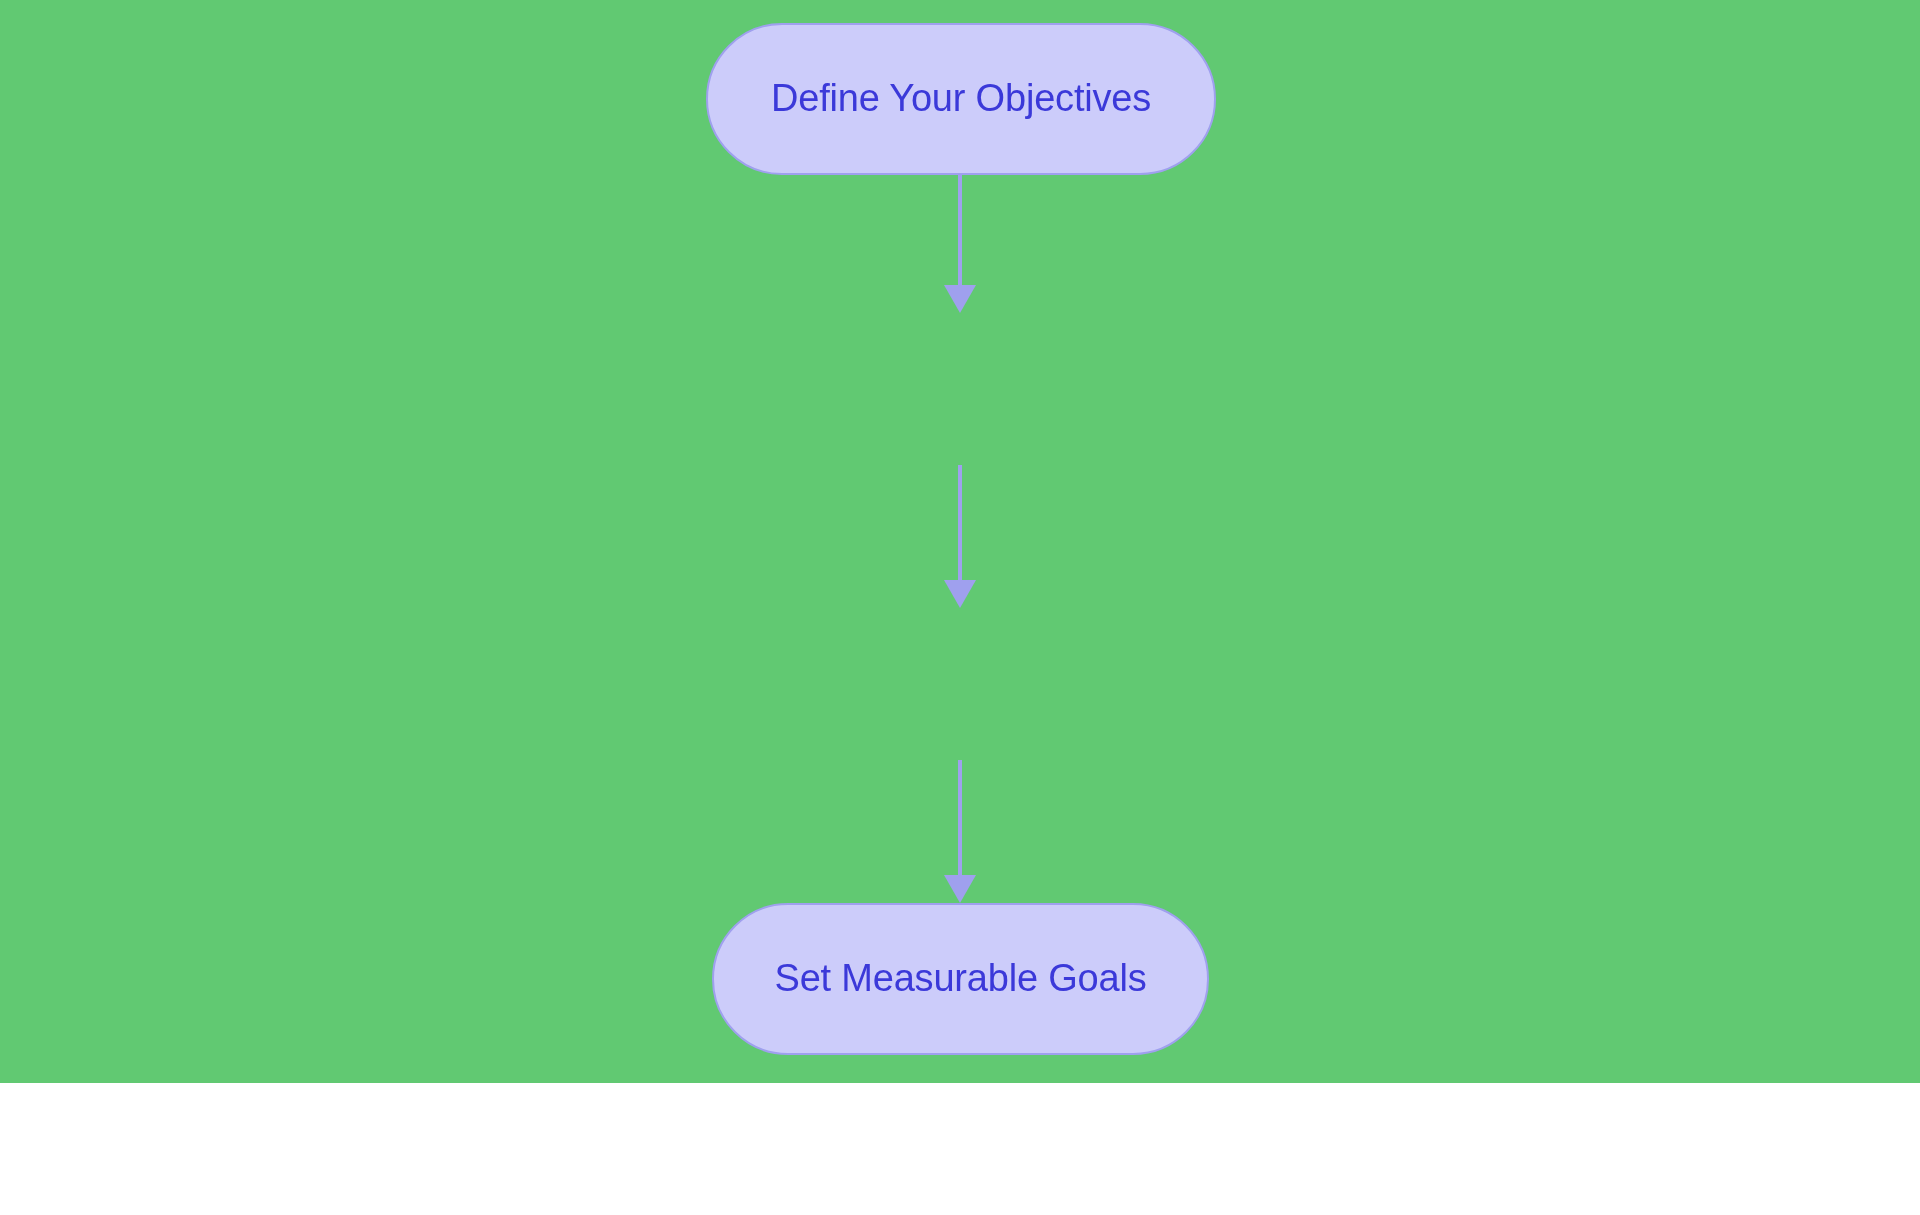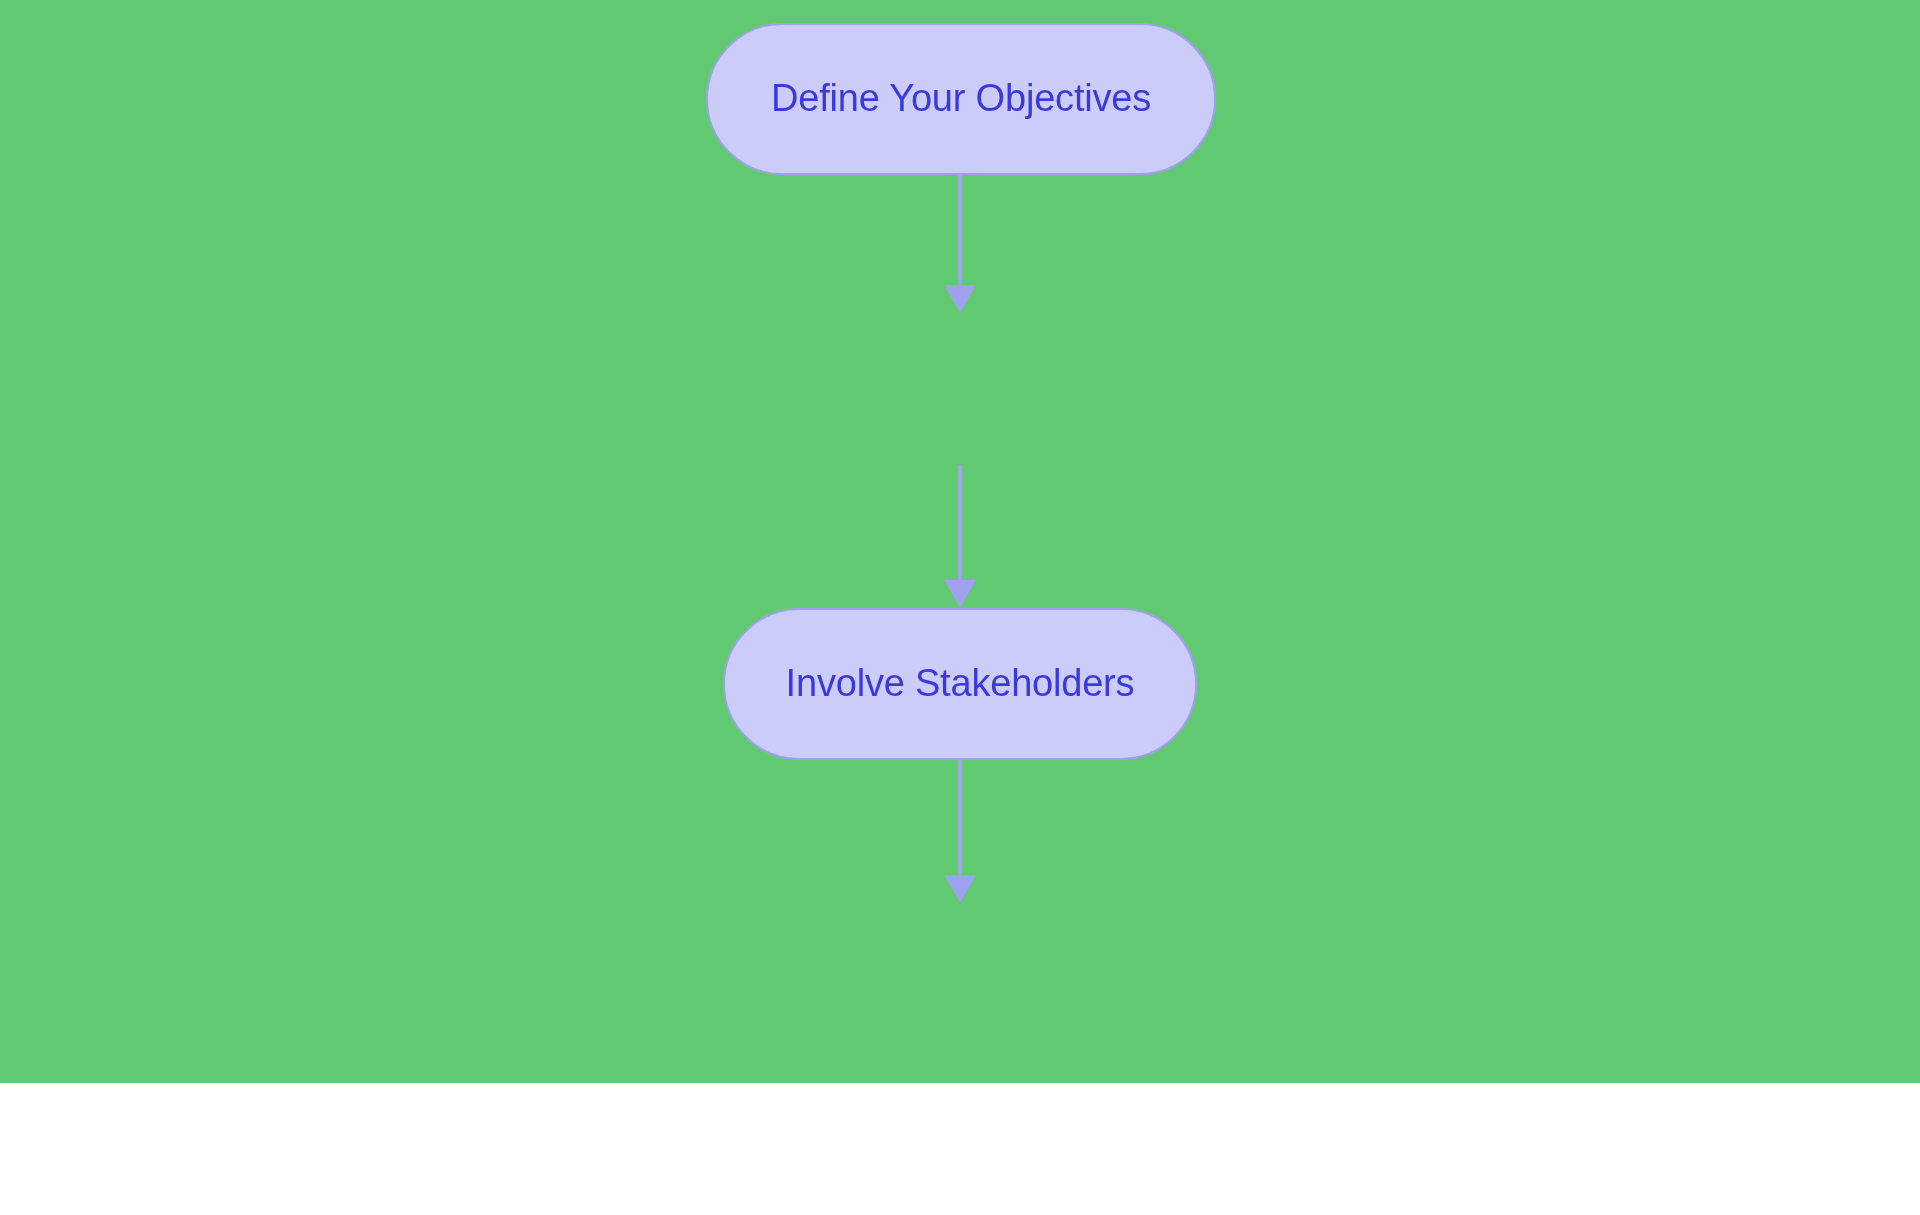--- a/index.html
+++ b/index.html
@@ -95,24 +95,24 @@
         <line x1="960" y1="760" x2="960" y2="877" stroke="#9fa0ee" stroke-width="4"></line>
         <polygon points="944,875 976,875 960,903" fill="#9fa0ee"></polygon>
       </g>
     </svg>
 
     <div class="node" id="n1" style="left: 706px; top: 23px; width: 510px; height: 152px;">
       <span class="node-label">Define Your Objectives</span>
     </div>
 
 
-    <div class="node" id="n3" style="left: 723px; top: 608px; width: 474px; height: 152px;">
-      <span class="node-label">Involve Stakeholders</span>
+
+    <div class="node" id="n4" style="left: 712px; top: 903px; width: 497px; height: 152px;">
+      <span class="node-label">Set Measurable Goals</span>
     </div>
-
 
   </div>
 
   <div id="footer" style="background: rgb(255, 255, 255);">
     
   </div>
 
 </div>
 
 </body></html>

